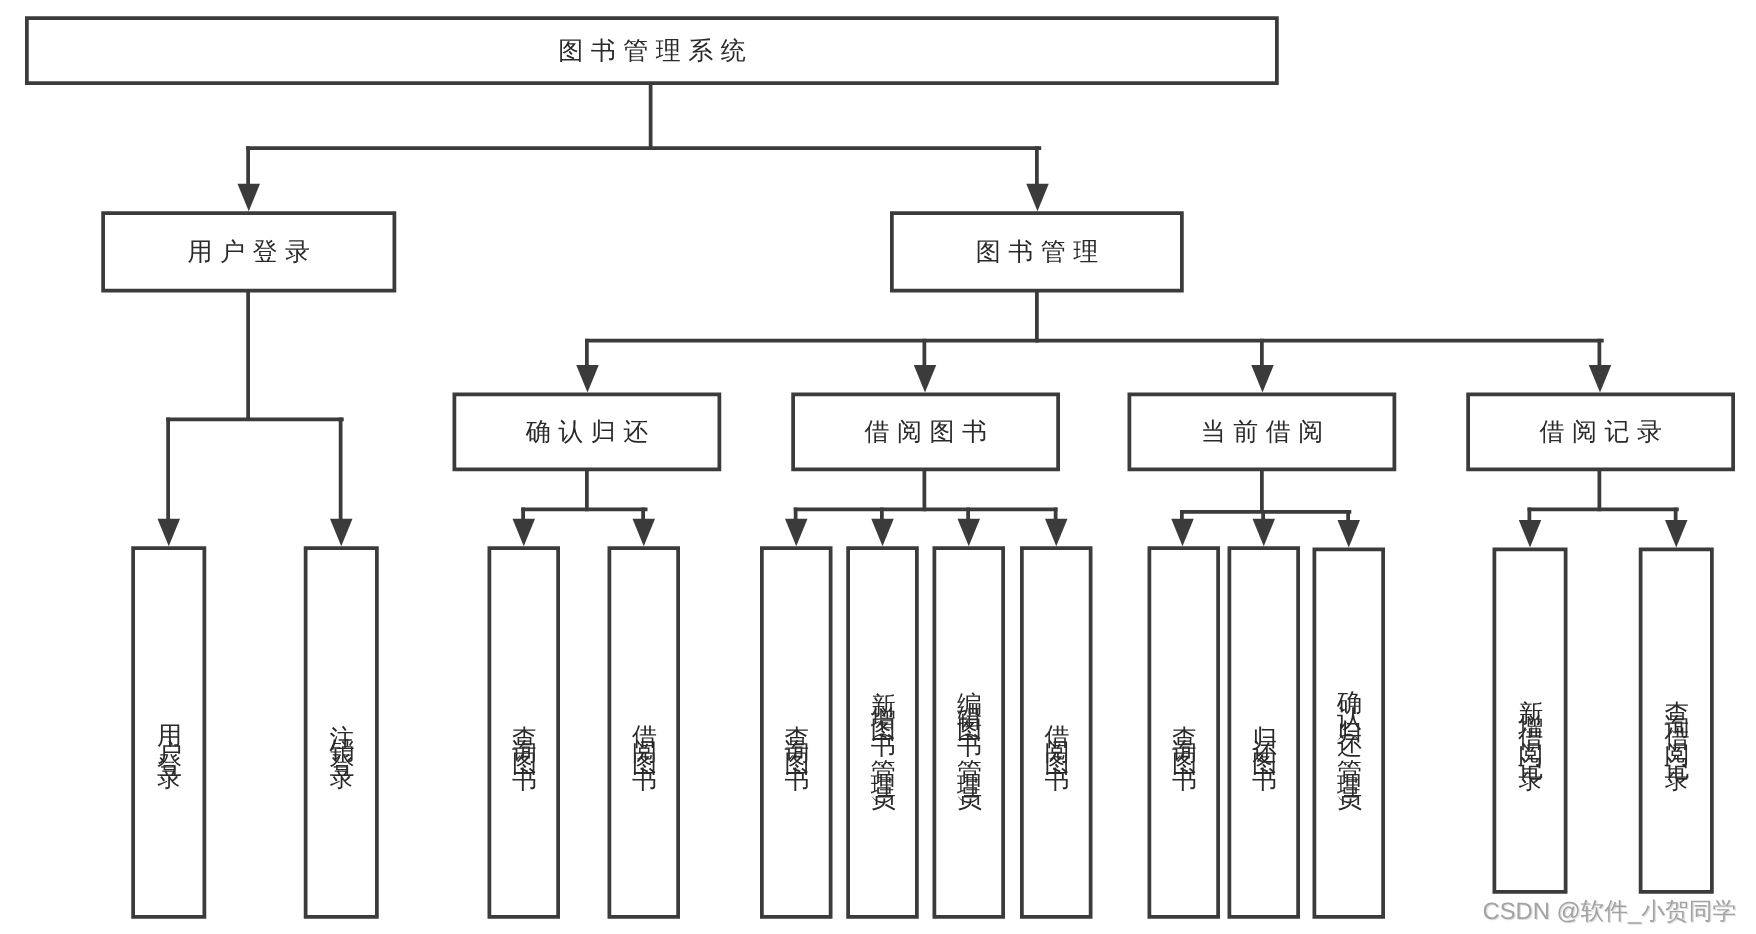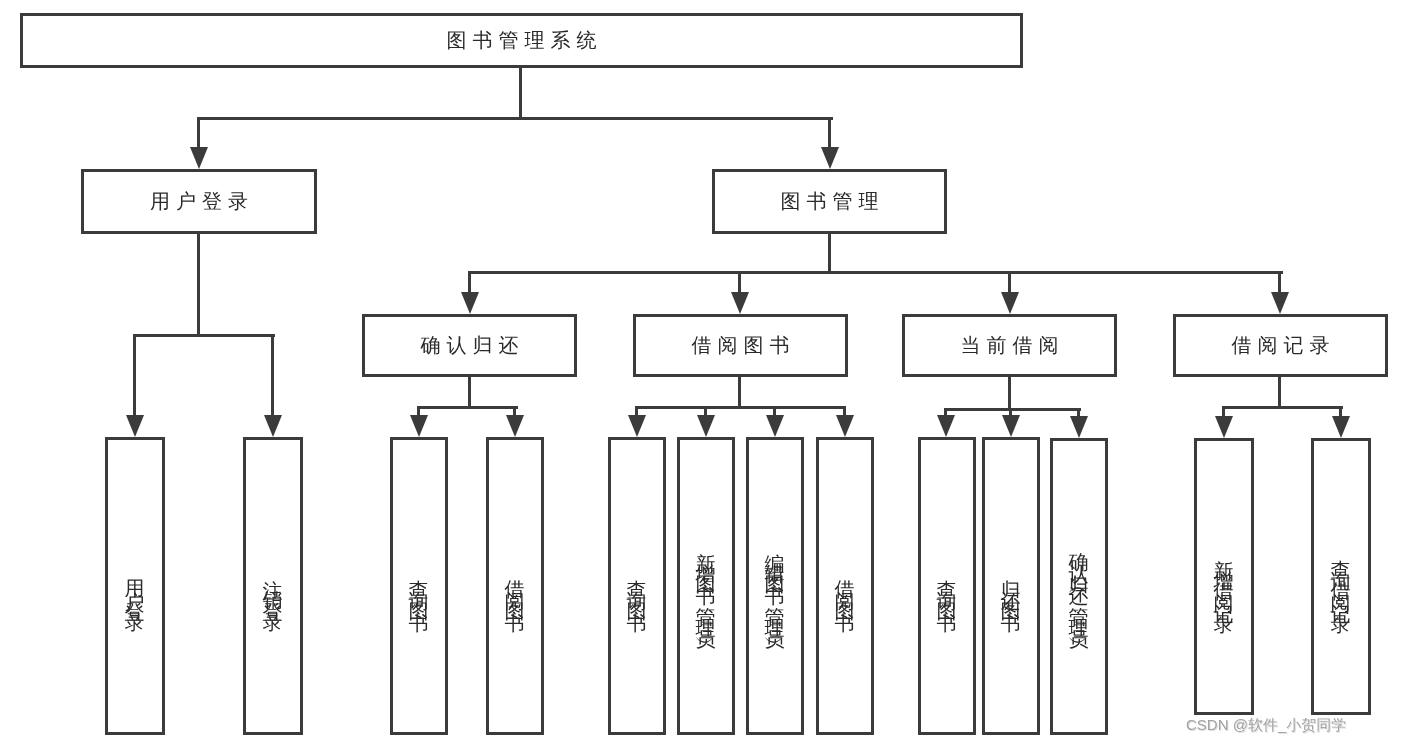--- a/index.html
+++ b/index.html
@@ -50,21 +50,21 @@
     position: absolute;
     width: 0; height: 0;
     border-left: 9px solid transparent;
     border-right: 9px solid transparent;
     border-top: 22px solid var(--line);
   }
   .watermark {
     position: absolute;
     left: 1186px;
     top: 716px;
-    font-size: 15px;
+    font-size: 19px;
     color: var(--watermark_color);
     text-shadow: 1px 1px 0 rgba(220,220,220,0.9);
     white-space: nowrap;
   }
 </style>
 </head>
 <body>
 
 <div class="canvas">
 

